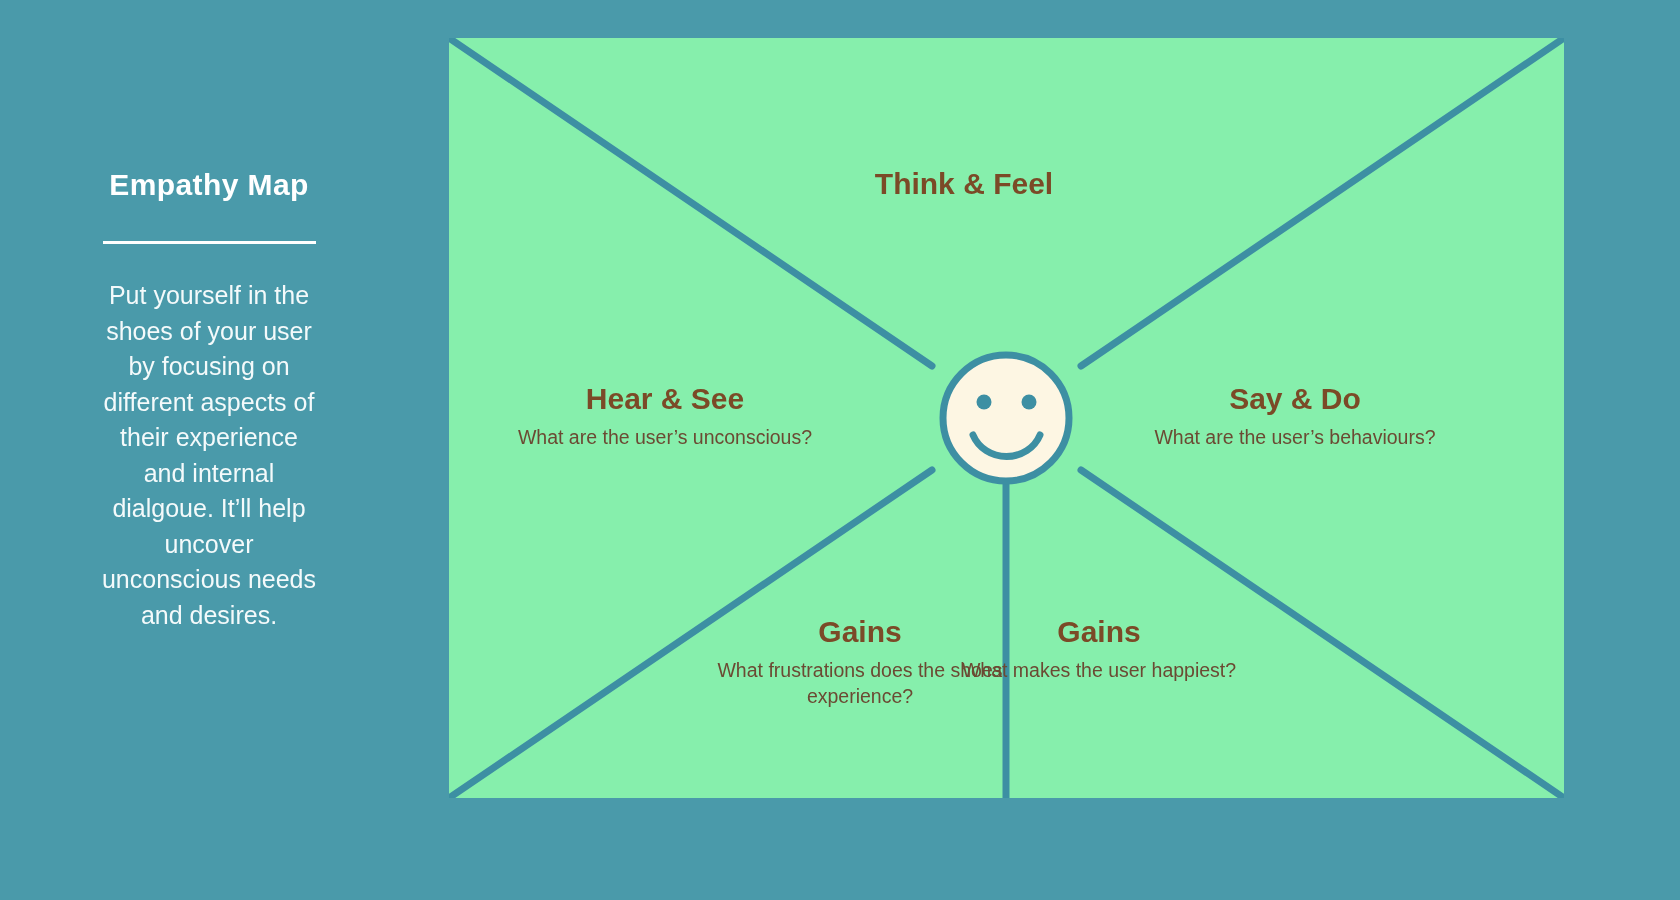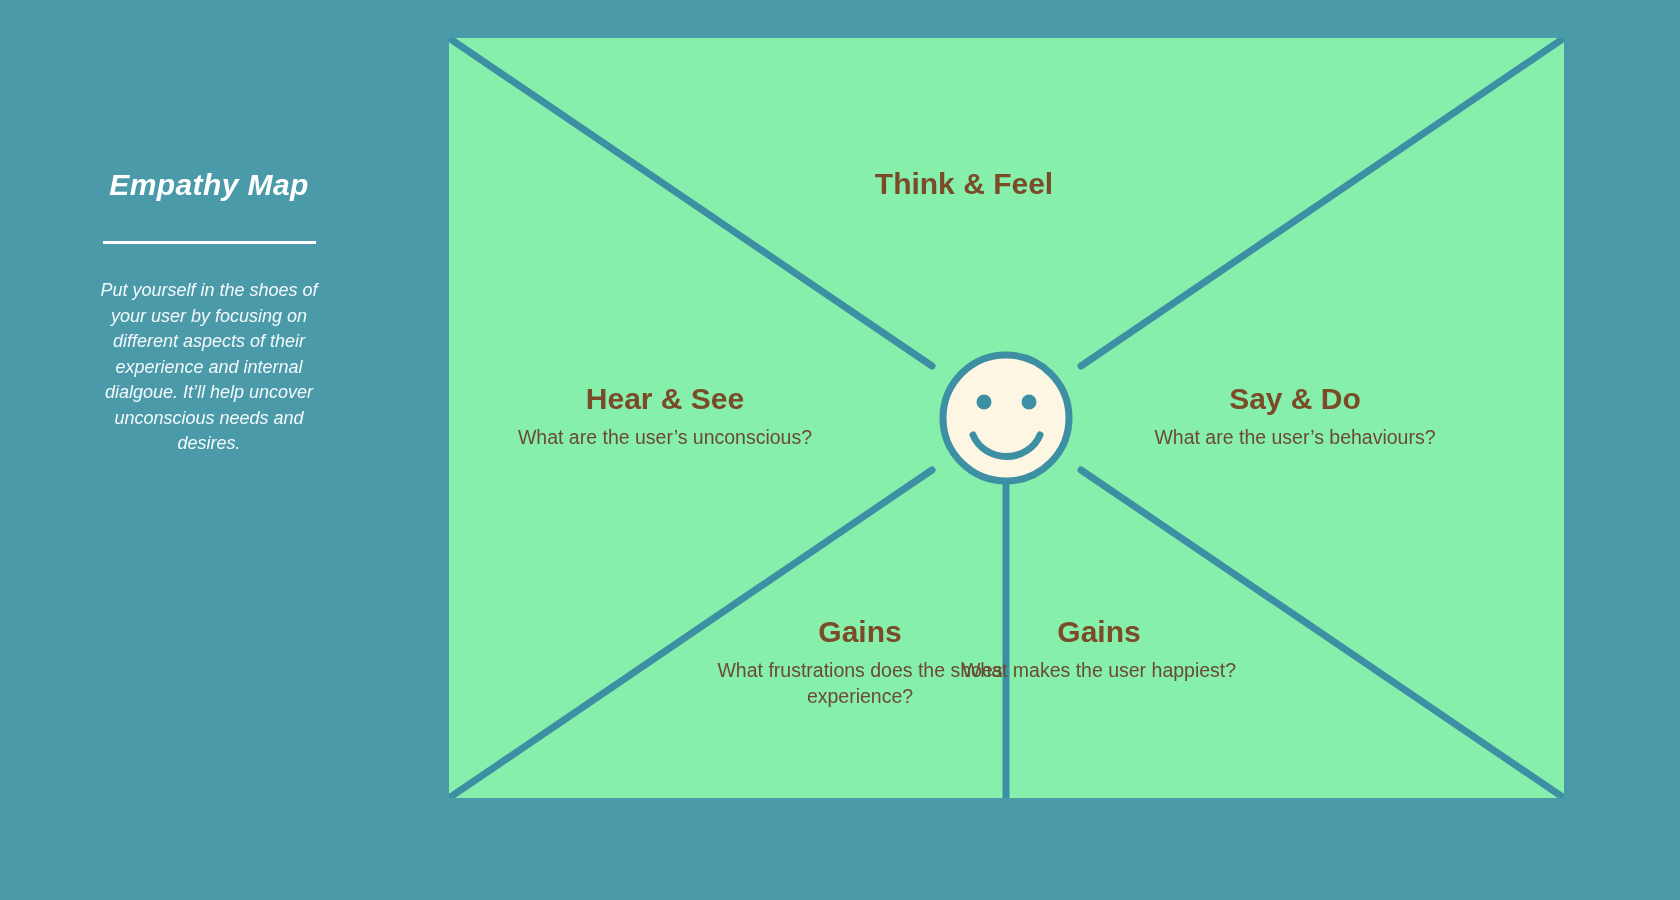--- a/index.html
+++ b/index.html
@@ -24,40 +24,39 @@
   }
 
   
   #sidebar {
     position: absolute;
     left: 96px;
     top: 168px;
     width: 226px;
     text-align: center;
     color: #ffffff;
-    font-style: italic;
   }
   #sidebar-title {
     font-size: 30px;
     font-weight: bold;
     letter-spacing: 0.4px;
     line-height: 1.1;
     color: #ffffff;
     margin: 0;
     white-space: nowrap;
   }
   #sidebar-rule {
     width: 213px;
     height: 3px;
     background: #ffffff;
     margin: 40px auto 0 auto;
   }
   #sidebar-body {
     margin-top: 34px;
-    font-size: 18px;
+    font-size: 25px;
     line-height: 1.42;
     color: #f4fafb;
     font-weight: 400;
   }
 
   
   #map-card {
     position: absolute;
     left: 449px;
     top: 38px;

